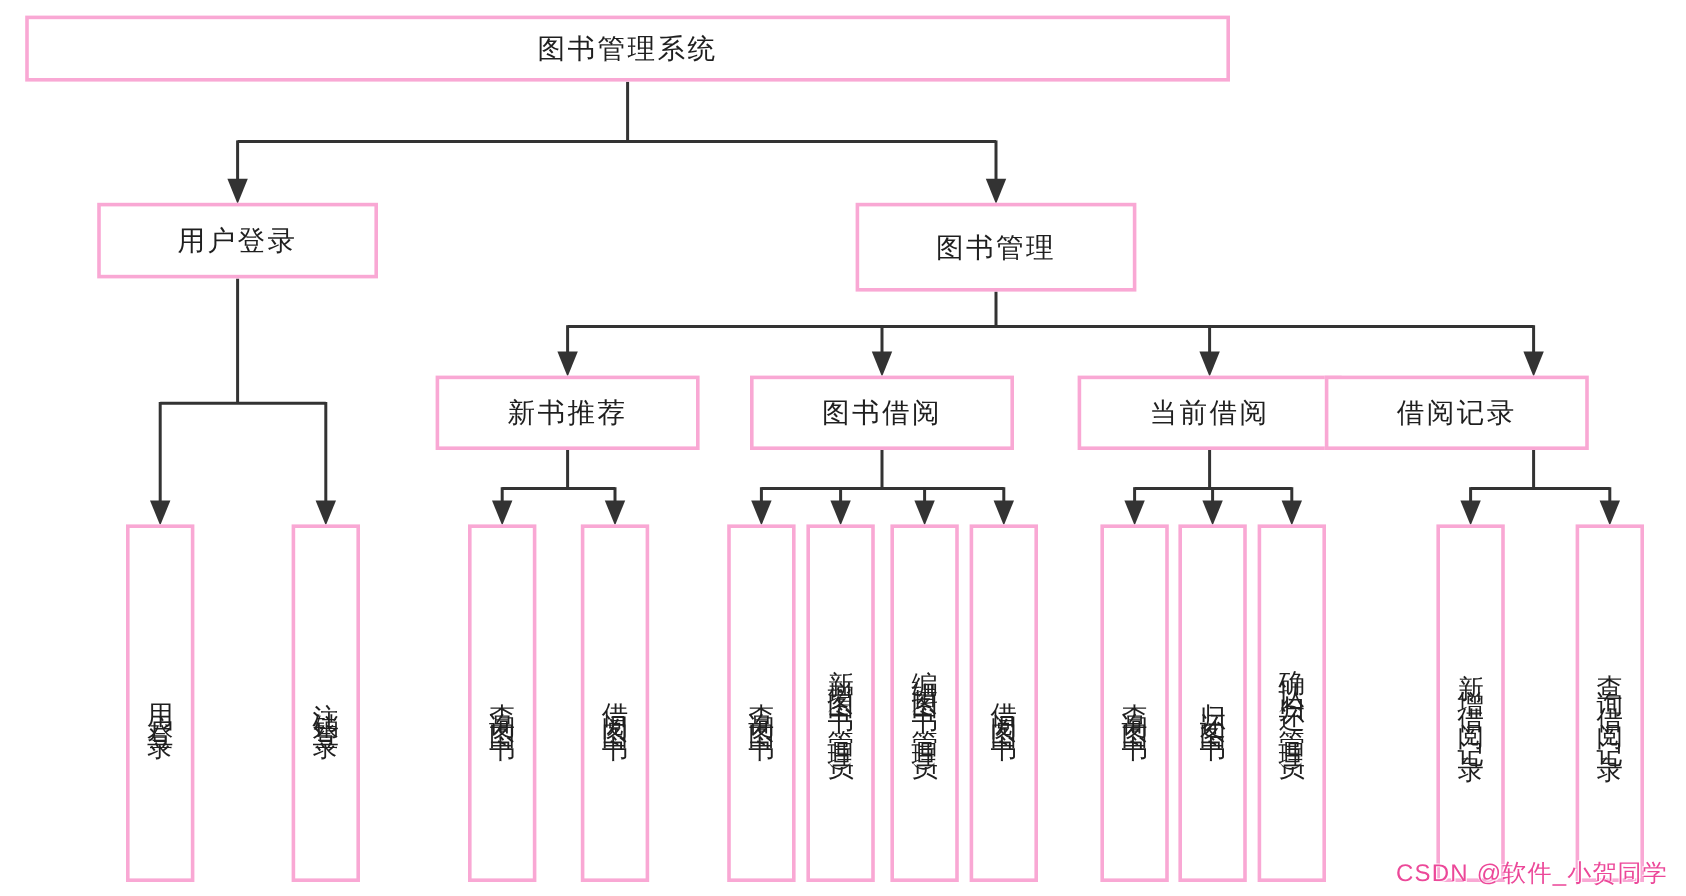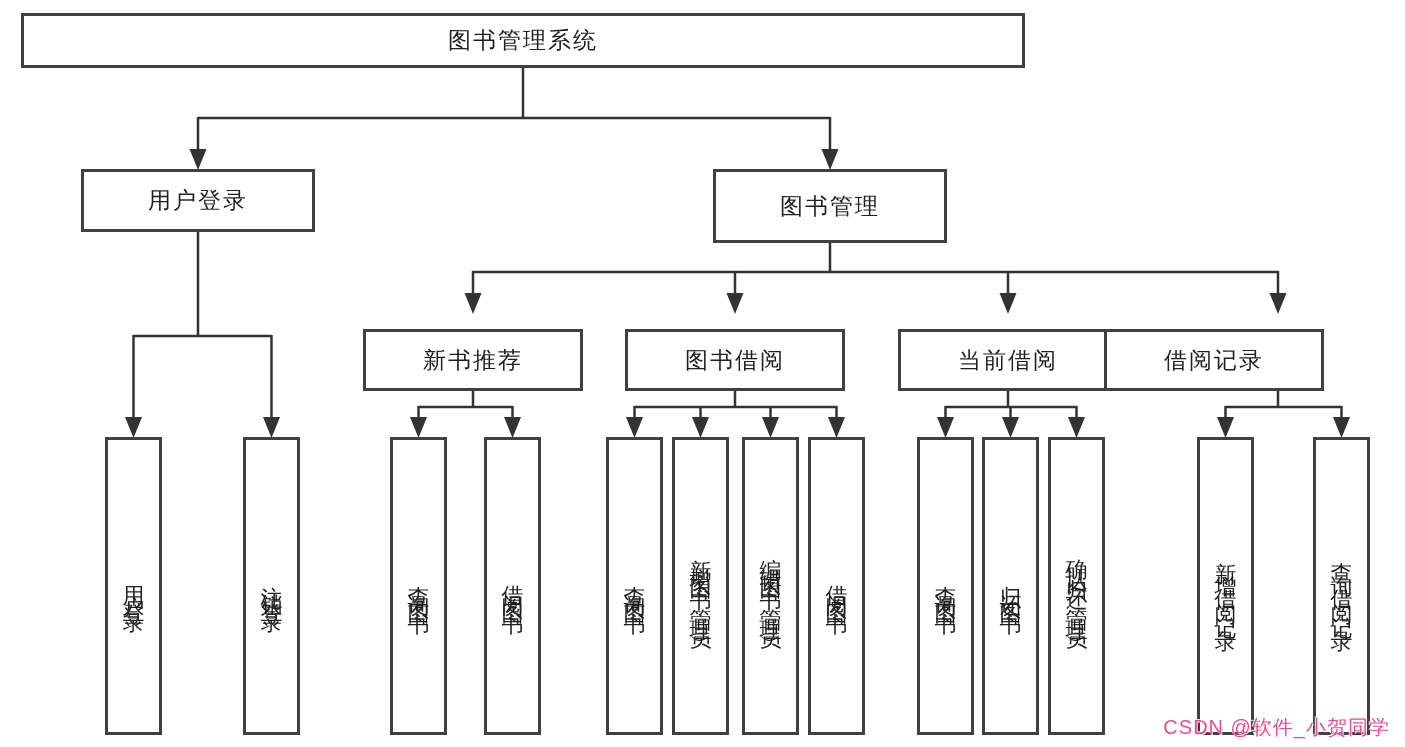--- a/index.html
+++ b/index.html
@@ -3,28 +3,28 @@
 <meta charset="utf-8">
 <style>
   html,body{margin:0;padding:0;background:#ffffff;}
   .canvas{
     position:relative;width:1405px;height:747px;background:#ffffff;overflow:hidden;
     font-family:"Liberation Sans",sans-serif;color:#1f1f1f;
   }
   .connectors{position:absolute;left:0;top:0;width:1405px;height:747px;z-index:1;}
   .box{
     position:absolute;box-sizing:border-box;background:#ffffff;
-    border:3px solid #404040;display:flex;align-items:center;justify-content:center;
+    border:3px solid #f9a8d4;display:flex;align-items:center;justify-content:center;
     z-index:2;
   }
   .hlabel{font-size:23px;letter-spacing:2px;white-space:nowrap;}
   .root{left:21px;top:13px;width:1004px;height:55px;}
   .n-user{left:81px;top:169px;width:234px;height:63px;}
   .n-book{left:713px;top:169px;width:234px;height:74px;}
-  .l3{top:313px;width:220px;height:62px;margin-top:16px;}
+  .l3{top:313px;width:220px;height:62px;}
   .n-new{left:363px;}
   .n-borrow{left:625px;}
   .n-cur{left:898px;}
   .n-rec{left:1104px;}
   .leaf{top:437px;width:57px;height:298px;}
   .vtext{
     writing-mode:vertical-rl;text-orientation:mixed;
     font-size:22px;line-height:1;white-space:nowrap;
   }
   .ls-a{letter-spacing:9px;}   

